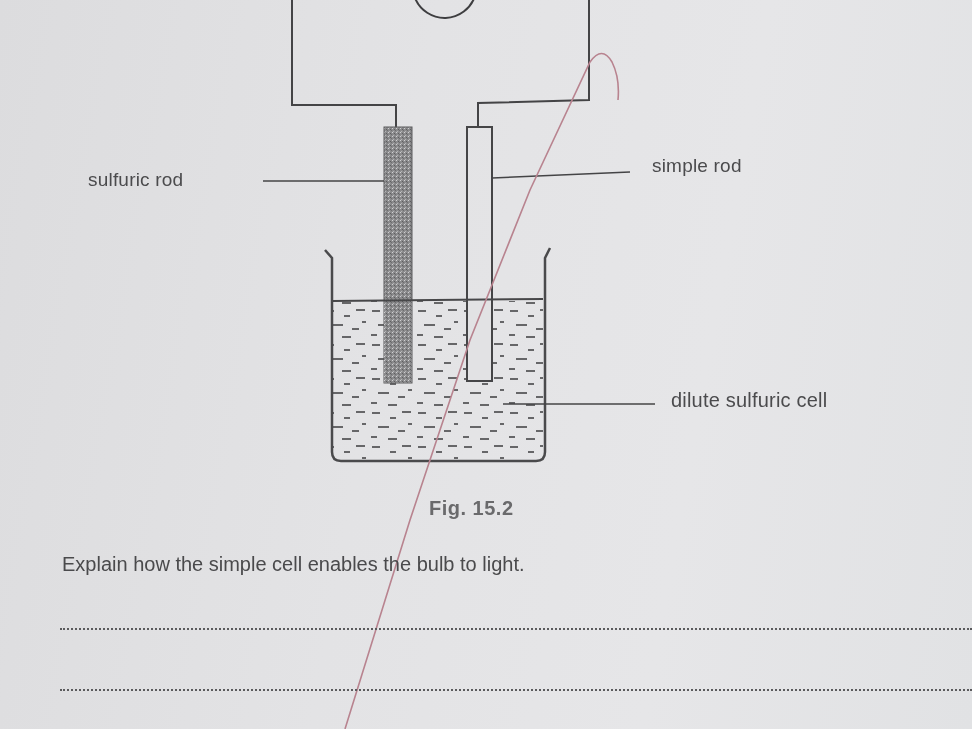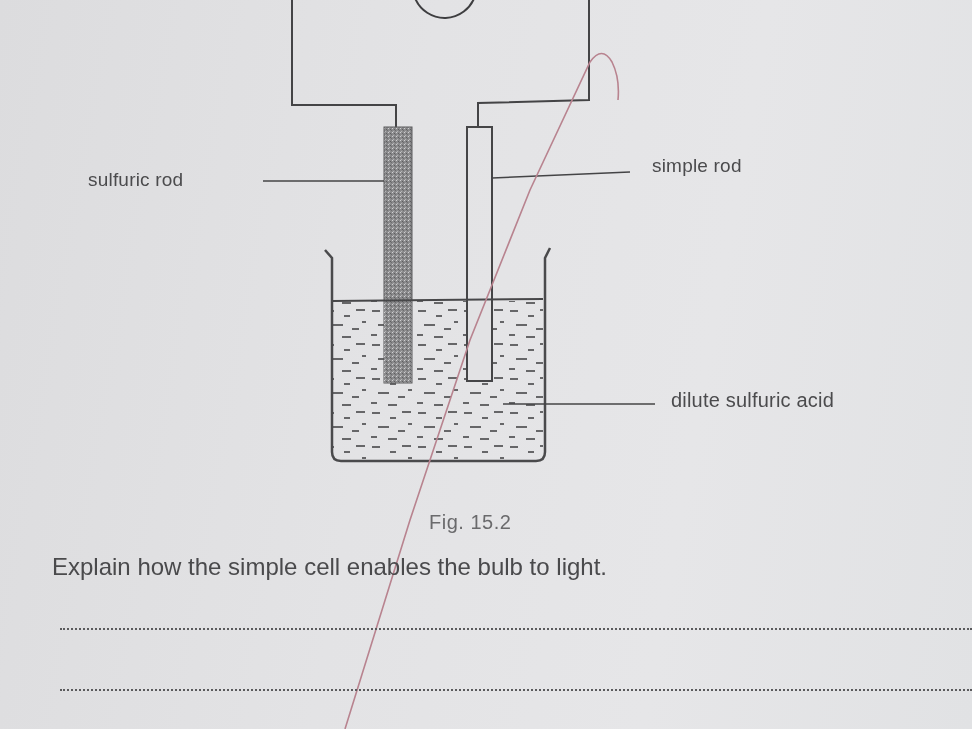--- a/index.html
+++ b/index.html
@@ -8,25 +8,25 @@
       background: linear-gradient(100deg, #dcdcde 0%, #e3e3e5 40%, #e6e6e8 70%, #e1e2e4 100%);
       font-family: "Liberation Sans", sans-serif;
       color: #4a4a4c;
     }
     .diagram { position: absolute; left: 0; top: 0; width: 972px; height: 729px; }
     .label {
       position: absolute; font-size: 19px; color: #4b4b4d; white-space: nowrap;
       letter-spacing: 0.2px;
     }
     .fig-caption {
-      position: absolute; left: 429px; top: 497px; font-size: 20px; font-weight: normal;
-      color: #6a6a6c; letter-spacing: 0.5px; margin-top: 14px;
+      position: absolute; left: 429px; top: 497px; font-size: 20px; font-weight: bold;
+      color: #6a6a6c; letter-spacing: 0.5px;
     }
     .question {
-      position: absolute; left: 52px; top: 553px; font-size: 24px; color: #4a4a4c;
+      position: absolute; left: 62px; top: 553px; font-size: 20px; color: #4a4a4c;
       white-space: nowrap;
       text-align: center;
     }
     .answer-line {
       position: absolute; left: 60px; width: 912px; height: 0;
       border-top: 2px dotted #5a5a5c;
     }
   </style>
 </head>
 <body>
@@ -72,20 +72,20 @@
 
   <line x1="263" y1="181" x2="384" y2="181" stroke="#444446" stroke-width="1.5"></line>
   <line x1="492" y1="178" x2="630" y2="172" stroke="#444446" stroke-width="1.5"></line>
   <line x1="503" y1="404" x2="655" y2="404" stroke="#444446" stroke-width="1.5"></line>
 
   <path d="M 345 729 L 410 520 L 470 340 L 530 190 L 590 62 Q 602 45 612 62 Q 620 78 618 100" fill="none" stroke="#b8838f" stroke-width="1.6"></path>
 </svg>
 
 <div class="label" style="left:88px; top:169px;">sulfuric rod</div>
 <div class="label" style="left:652px; top:155px;">simple rod</div>
-<div class="label" style="left:671px; top:389px; font-size:20px;">dilute sulfuric acid</div>
+<div class="label" style="left:671px; top:389px; font-size:20px;">dilute sulfuric cell</div>
 
 <div class="fig-caption">Fig. 15.2</div>
 
 <div class="question">Explain how the simple cell enables the bulb to light.</div>
 
 <div class="answer-line" style="top:628px;"></div>
 <div class="answer-line" style="top:689px;"></div>
 
 </body></html>

